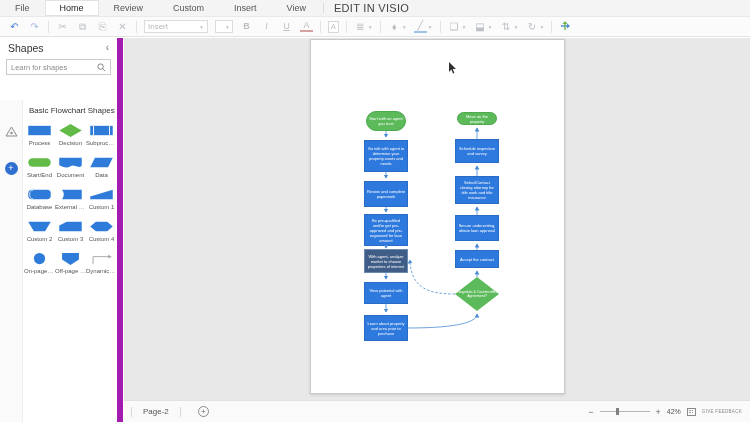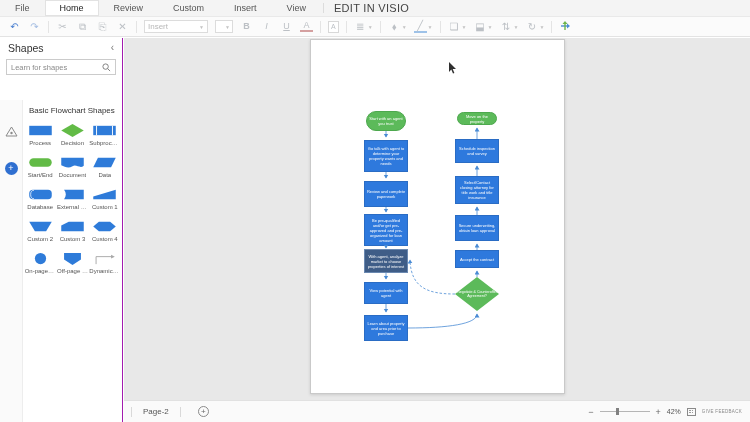--- a/index.html
+++ b/index.html
@@ -25,21 +25,21 @@
              display:flex; align-items:center; justify-content:space-between; padding:0 3px; }
   .sizebox { width:18px; height:13px; border:1px solid #dcdcdc; background:#fff; display:flex;
              align-items:center; justify-content:flex-end; padding:0 2px; }
   .caret { font-size:5px; color:#c4c4c4; }
   .tb-letter { font-size:9px; }
   .tb-boxed { border:1px solid #d8d8d8; font-size:7px; padding:0 2px; background:#fff; line-height:10px; }
   .tb-group { display:flex; align-items:center; gap:1px; }
 
   
   .shapes-panel { position:absolute; top:38px; left:0; width:123px; bottom:0; background:#fff;
-                  border-right:1px solid #a21caf; }
+                  border-right:6px solid #a21caf; }
   .panel-header { height:19px; display:flex; justify-content:space-between; align-items:center;
                   padding:0 8px; font-size:10.5px; color:#333; }
   .collapse { color:#777; font-size:10px; }
   .search { margin:2px 6px 4px 6px; height:16px; border:1px solid #cbcbcb; display:flex; align-items:center;
             justify-content:space-between; font-size:7.5px; color:#8a8a8a; padding:0 4px; background:#fff; }
   .panel-body { position:absolute; top:62px; left:0; right:0; bottom:0; display:flex; }
   .strip { width:23px; border-right:1px solid #ededed; background:#fafafa; display:flex; flex-direction:column;
            align-items:center; padding-top:26px; gap:24px; }
   .plus-btn { width:13px; height:13px; border-radius:50%; background:#2f6fd0; color:#fff; font-size:9px;
               line-height:13px; text-align:center; }

